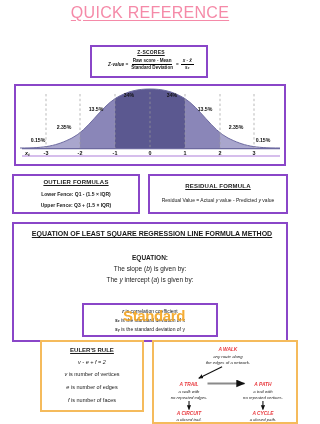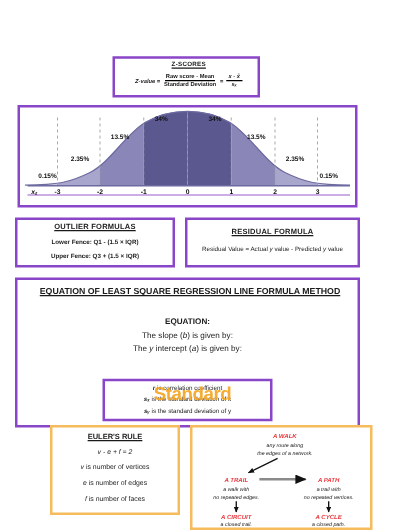--- a/index.html
+++ b/index.html
@@ -104,20 +104,21 @@
   .netbox{left:152px;top:340px;width:146px;height:84px;}
   .net-svg{position:absolute;left:0;top:0;width:100%;height:100%;}
   .nlabel{font-size:5px;font-weight:bold;font-style:italic;fill:#e8383d;}
   .ndesc{font-size:4.4px;font-style:italic;fill:#222;}
 </style>
 </head>
 <body>
 
 <div class="page">
 
+  <div class="title-main">QUICK REFERENCE</div>
 
   <div class="pbox zbox">
     <div class="z-title">Z-SCORES</div>
     <div class="z-row">
       <span class="z-lab">Z-value =</span>
       <span class="frac">
         <span class="num">Raw score - Mean</span>
         <span class="den">Standard Deviation</span>
       </span>
       <span>=</span>

